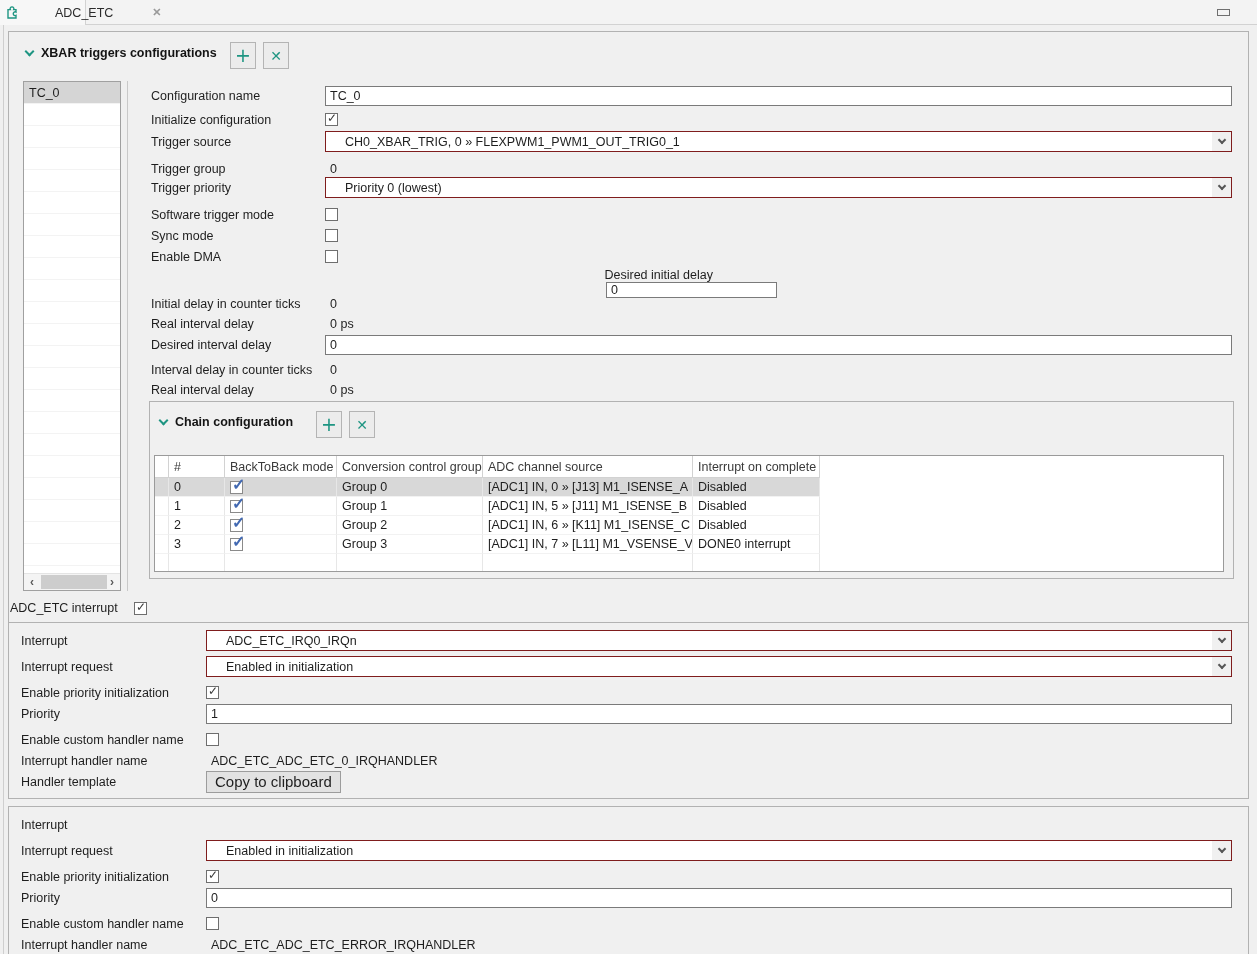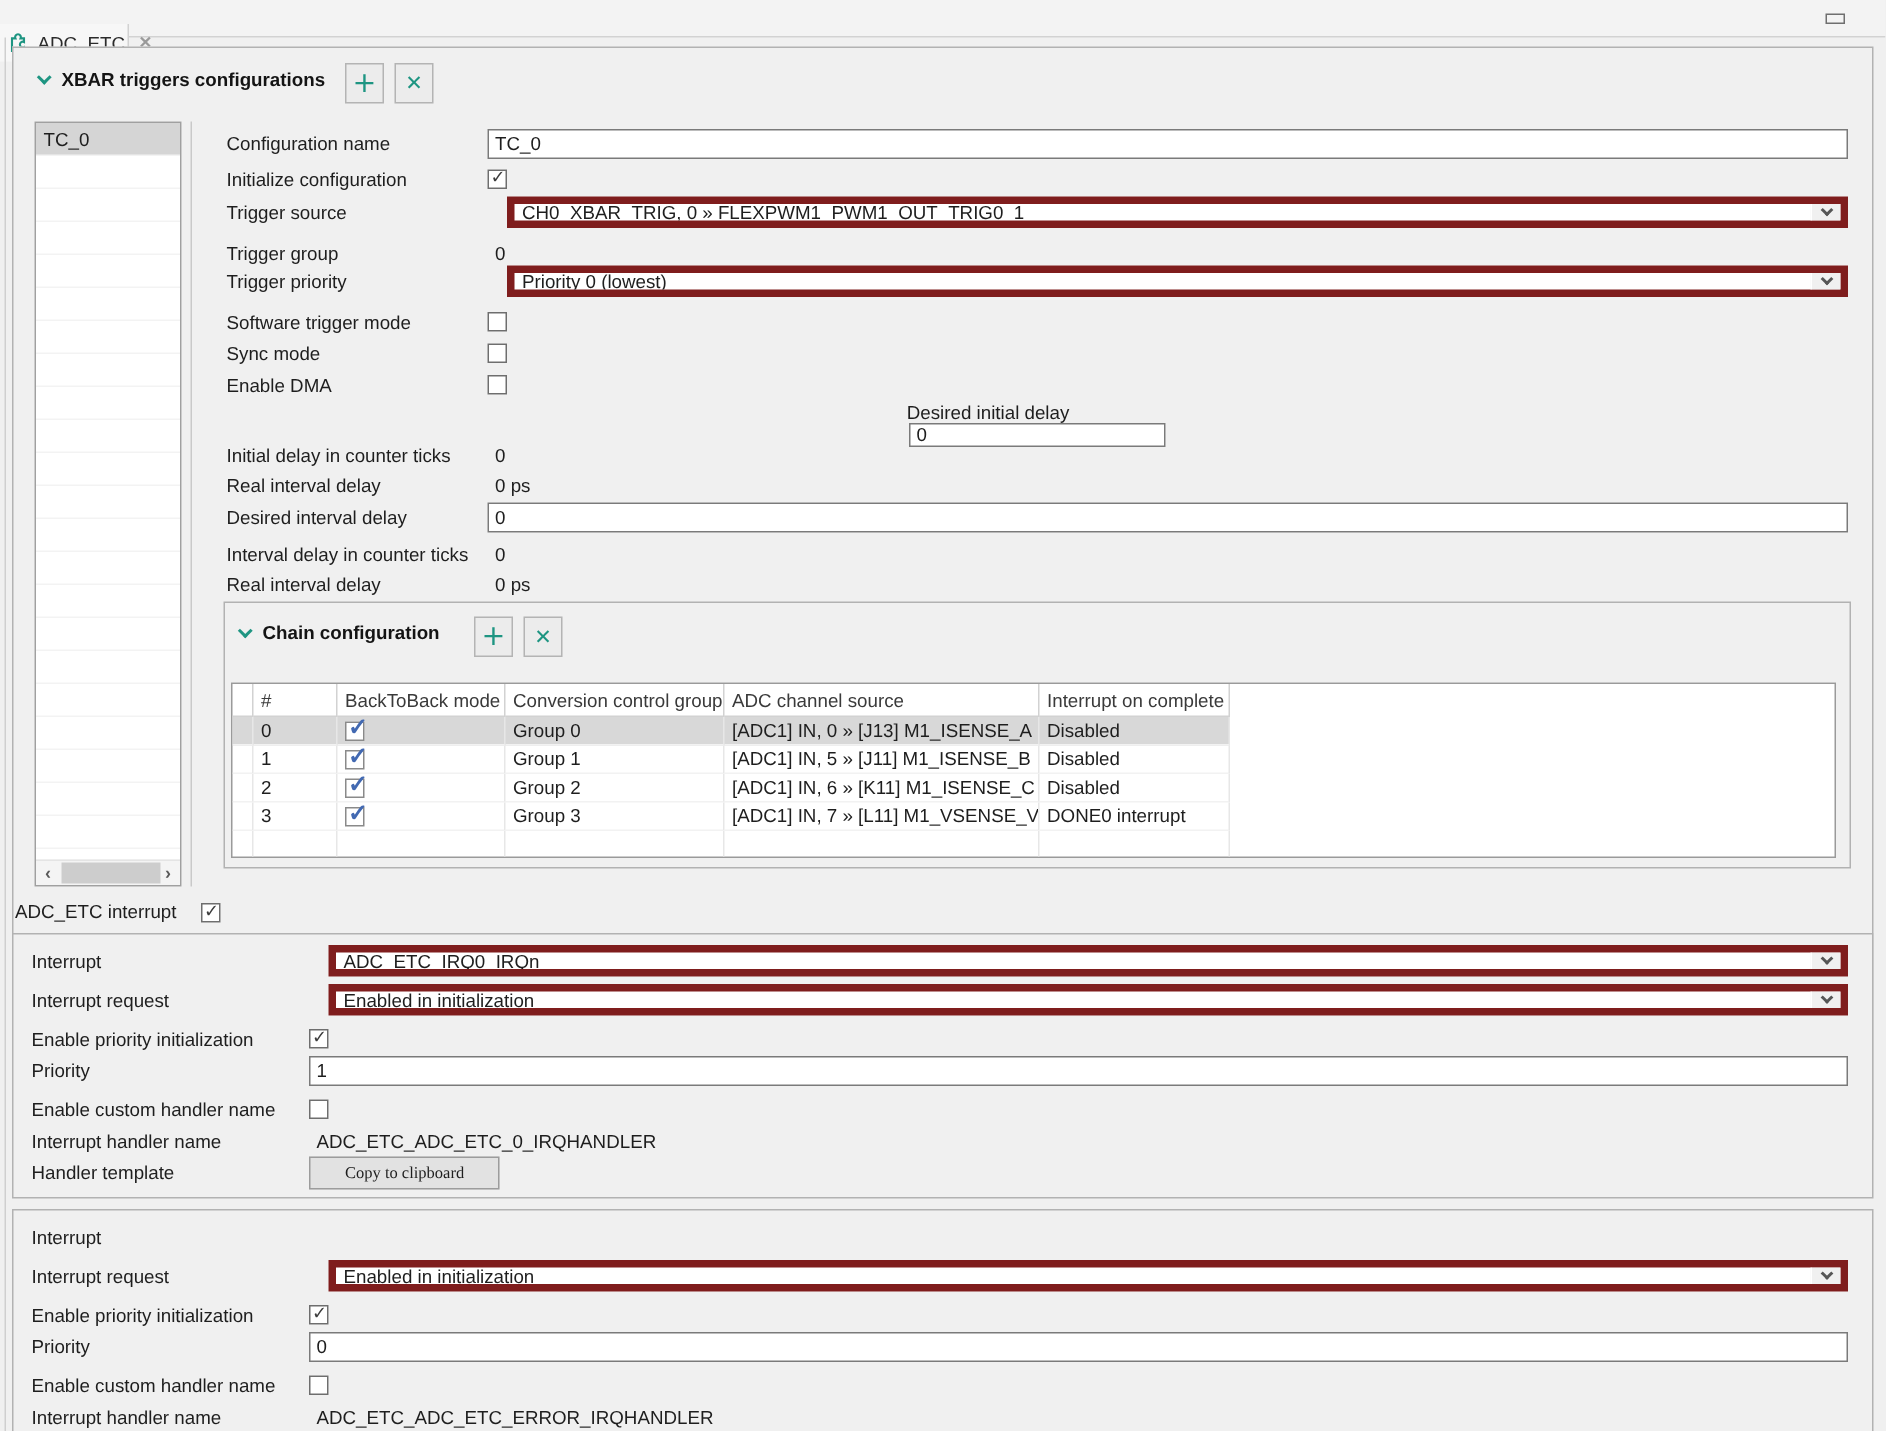--- a/index.html
+++ b/index.html
@@ -2,21 +2,21 @@
 <html style="--accent: #1e9582; --sel: #d8d8d8; --check: #4269b2;"><head>
 <meta charset="utf-8">
 <style>
   :root{ --accent:#1e9582; --check:#4269b2; --sel:#d8d8d8; }
   *{box-sizing:border-box; margin:0; padding:0;}
   html,body{width:1257px;height:954px;overflow:hidden;}
   body{position:relative;background:#f0f0f0;font-family:"Liberation Sans",sans-serif;font-size:12.5px;color:#1e1e1e;}
 
   
   .tabbar{position:absolute;top:0;left:0;right:0;height:25px;background:#f3f3f3;border-bottom:1px solid #d2d2d2;}
-  .tab{position:absolute;left:0;top:16px;width:86px;height:25px;background:#f7f7f7;border-right:1px solid #d2d2d2;display:flex;align-items:center;padding-left:5px;}
+  .tab{position:absolute;left:0;top:0;width:86px;height:25px;background:#f7f7f7;border-right:1px solid #d2d2d2;display:flex;align-items:center;padding-left:5px;gap:30px;}
   .tab-label{margin-left:5px;color:#2b2b2b;}
   .tab-close{margin-left:9px;color:#9a9a9a;font-size:11px;font-weight:bold;cursor:pointer;}
   .minbtn{position:absolute;right:27px;top:9px;width:13px;height:7px;border:1px solid #6f6f6f;background:#f3f3f3;}
   .leftline{position:absolute;left:3px;top:25px;bottom:0;width:1px;background:#cfcfcf;}
 
   
   .panel{position:absolute;border:1px solid #b2b2b2;background:#f0f0f0;}
   .sechead{position:absolute;font-weight:bold;color:#141414;}
   .twist{position:absolute;width:7px;height:7px;border-right:2px solid var(--accent);border-bottom:2px solid var(--accent);transform:rotate(45deg);}
   .tbtn{position:absolute;width:26px;height:27px;background:#ececec;border:1px solid #b4b4b4;color:var(--accent);display:flex;align-items:center;justify-content:center;font-family:"DejaVu Sans",sans-serif;cursor:pointer;}
@@ -31,28 +31,28 @@
   .sarrow{position:absolute;top:0;width:16px;height:16px;color:#5a5a5a;font-weight:bold;font-size:12px;text-align:center;line-height:16px;cursor:pointer;}
   .sthumb{position:absolute;left:17px;top:1px;width:66px;height:14px;background:#cdcdcd;cursor:pointer;}
   .sash{position:absolute;left:118px;top:49px;width:1px;height:510px;background:#c9c9c9;}
 
   
   .frow{position:absolute;left:142px;right:16px;height:21px;display:flex;align-items:center;}
   .frow .flabel{width:174px;flex:none;color:#1e1e1e;}
   .grow{position:absolute;left:12px;right:16px;height:21px;display:flex;align-items:center;}
   .grow .flabel{width:185px;flex:none;color:#1e1e1e;}
   .ti{flex:1;height:20px;border:1px solid #7a7a7a;background:#fff;color:#1e1e1e;font-family:"Liberation Sans",sans-serif;font-size:12.5px;padding:0 4px;}
-  .combo{flex:1;height:21px;background:#fff;border:5px solid #7f1d1d;position:relative;display:flex;align-items:center;padding-left:5px;overflow:hidden;cursor:pointer;margin-left:13px;}
+  .combo{flex:1;height:21px;background:#fff;border:1px solid #7f1d1d;position:relative;display:flex;align-items:center;padding-left:19px;overflow:hidden;cursor:pointer;}
   .combo .cval{white-space:nowrap;}
   .combo .strip{position:absolute;right:0;top:0;bottom:0;width:20px;background:#f0f0f0;border-left:1px solid #fff;display:flex;align-items:center;justify-content:center;}
   .chev{width:6px;height:6px;border-right:2px solid #565656;border-bottom:2px solid #565656;transform:rotate(45deg);margin-top:-3px;}
   .cb{width:13px;height:13px;border:1px solid #6e6e6e;background:#fff;position:relative;flex:none;cursor:pointer;}
   .cb.checked::before{content:"✓";position:absolute;left:1px;top:-3px;font-size:12px;color:#3c3c3c;}
   .sval{padding-left:5px;color:#1e1e1e;white-space:nowrap;}
-  .pbtn{height:22px;background:#e2e2e2;border:1px solid #9c9c9c;color:#1e1e1e;font-family:Liberation Serif, serif;font-size:11px;padding:0 23px;cursor:pointer;}
+  .pbtn{height:22px;background:#e2e2e2;border:1px solid #9c9c9c;color:#1e1e1e;font-family:Liberation Sans, sans-serif;font-size:15px;padding:0 8px;cursor:pointer;}
 
   
   .ctable{position:absolute;left:4px;top:53px;width:1070px;height:117px;background:#fff;border:1px solid #9a9a9a;overflow:hidden;}
   .trow{display:flex;height:19px;align-items:center;}
   .trow.thead{height:22px;color:#3a3a3a;}
   .tc{height:100%;flex:none;display:flex;align-items:center;padding-left:5px;overflow:hidden;white-space:nowrap;border-right:1px solid #e7e7e7;border-bottom:1px solid #f2f2f2;}
   .thead .tc{border-right:1px solid #d2d2d2;border-bottom:1px solid #d2d2d2;}
   .c0{width:14px;padding-left:0;}
   .c1{width:56px;}
   .c2{width:112px;}

